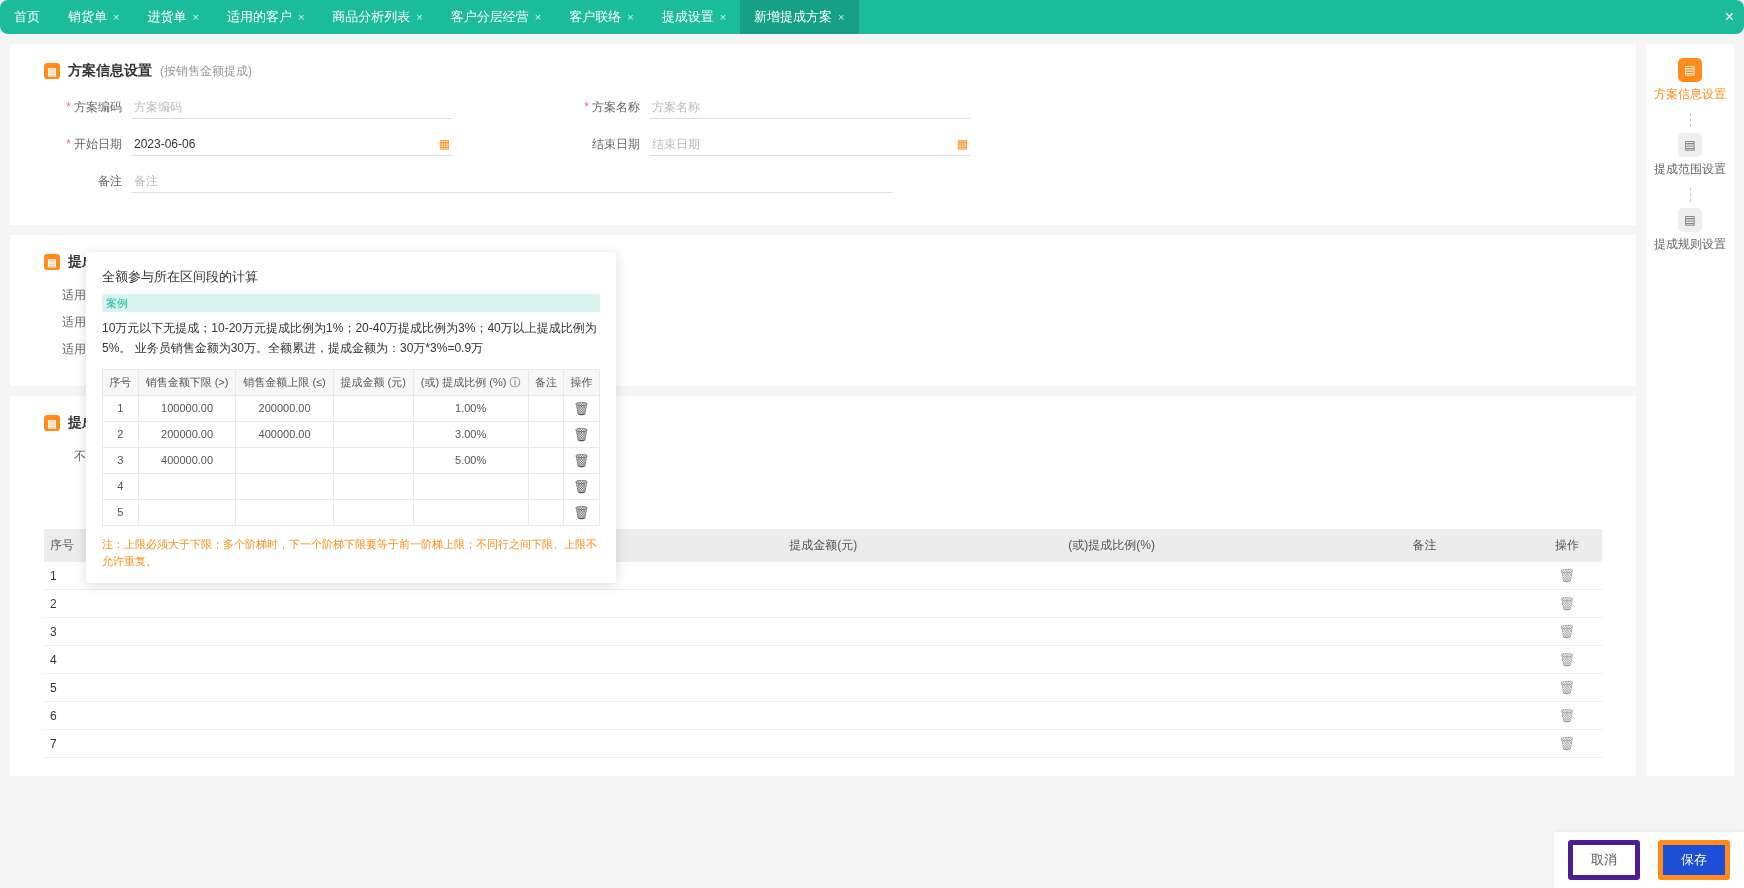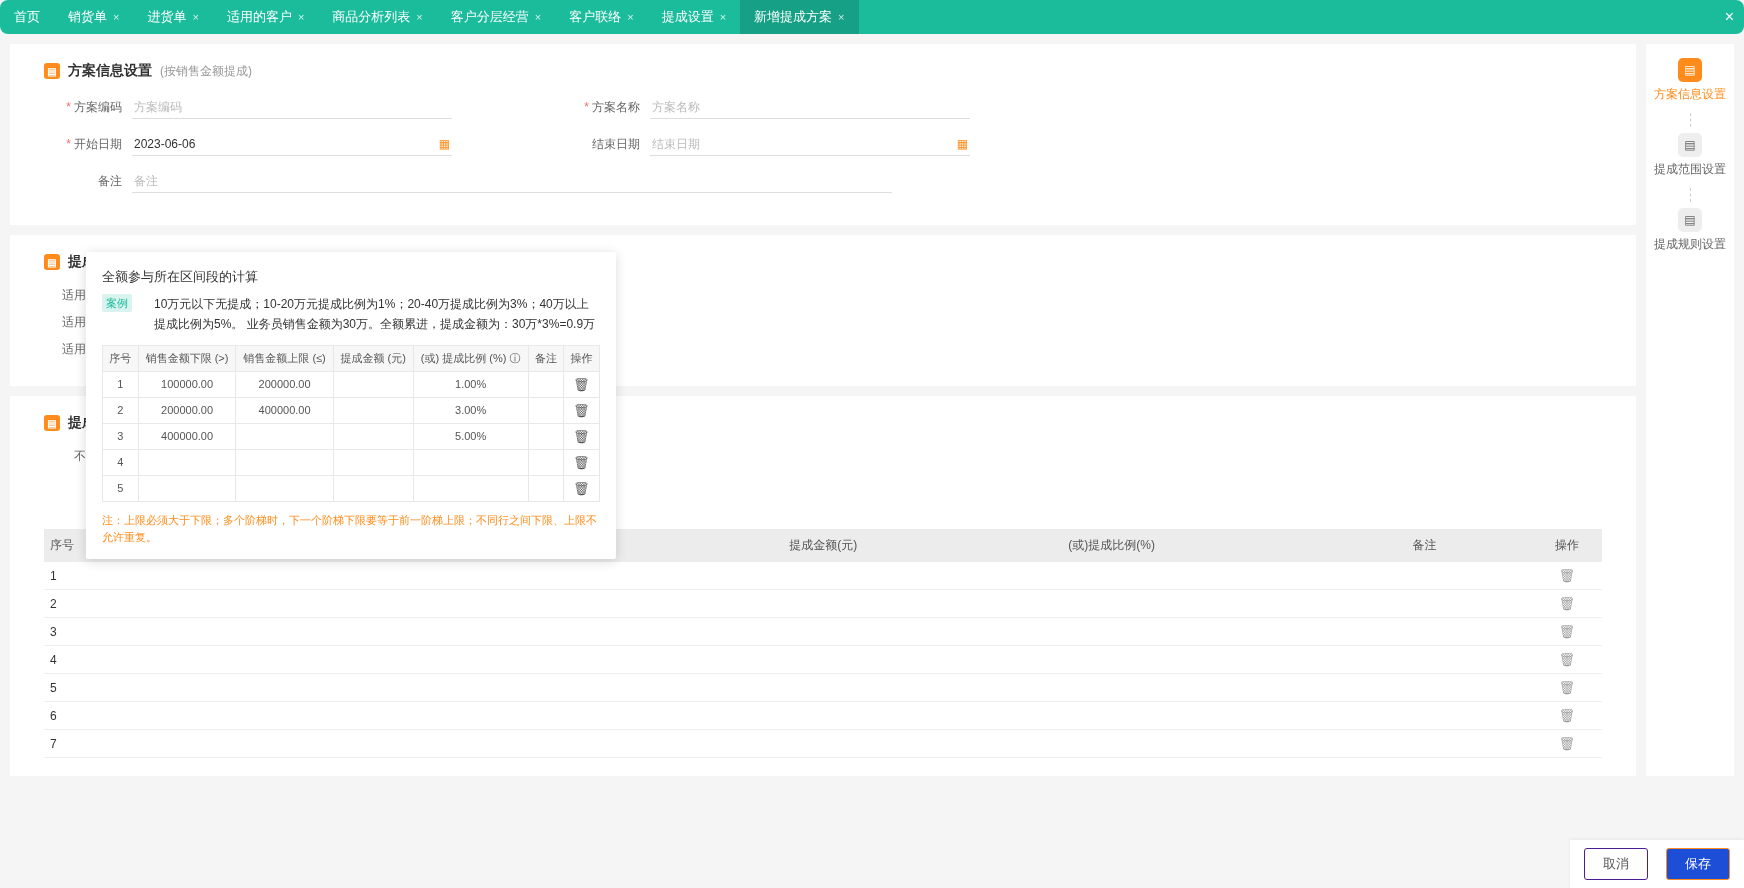--- a/index.html
+++ b/index.html
@@ -36,29 +36,29 @@
 .radio.checked .radio-circle { border-color: #ff8c1a; }
 .radio.checked .radio-circle::after { content: ""; width: 6px; height: 6px; background: #ff8c1a; border-radius: 50%; position: absolute; top: 2px; left: 2px; }
 .info-icon { display: inline-block; width: 12px; height: 12px; border: 1px solid #bbb; border-radius: 50%; font-size: 9px; line-height: 11px; text-align: center; color: #999; margin-left: 2px; }
 .big-table { width: 100%; border-collapse: collapse; margin-top: 8px; }
 .big-table th { background: #ececec; font-weight: 400; color: #555; padding: 8px 6px; text-align: left; font-size: 12px; }
 .big-table td { border-bottom: 1px solid #eee; padding: 6px; height: 26px; }
 .del-icon { color: #999; font-size: 13px; cursor: pointer; text-align: center; }
 
 .tooltip { position: absolute; top: 208px; left: 76px; width: 530px; background: #fff; box-shadow: 0 2px 12px rgba(0,0,0,.15); border-radius: 2px; padding: 16px 16px 12px; z-index: 20; }
 .tt-title { font-weight: 400; font-size: 13px; margin-bottom: 8px; }
-.tt-row { display: flex; gap: 22px; font-size: 12px; line-height: 1.7; margin-bottom: 10px; }
+.tt-row { display: flex; gap: 6px; font-size: 12px; line-height: 1.7; margin-bottom: 10px; flex-direction: column; }
 .tt-badge { background: #d9f3ee; color: #1abc9c; padding: 0 4px; border-radius: 2px; flex-shrink: 0; font-size: 11px; height: 18px; line-height: 18px; }
 .tt-table { width: 100%; border-collapse: collapse; font-size: 11px; }
 .tt-table th, .tt-table td { border: 1px solid #e8e8e8; padding: 5px 6px; text-align: center; color: #555; }
 .tt-table th { background: #f7f7f7; font-weight: 400; }
 .tt-table td.num { text-align: center; }
 .tt-note { color: #ff8c1a; font-size: 11px; margin-top: 10px; line-height: 1.6; }
 .footer { position: fixed; bottom: 0; right: 0; background: #fff; padding: 8px 14px; display: flex; gap: 10px; box-shadow: 0 -1px 4px rgba(0,0,0,.06); }
-.btn { border: 1px solid #4c1d95; background: #fff; padding: 6px 18px; border-radius: 3px; font-size: 13px; cursor: pointer; color: #555; }
+.btn { border: 5px solid #4c1d95; background: #fff; padding: 6px 18px; border-radius: 3px; font-size: 13px; cursor: pointer; color: #555; }
 .btn.primary { background: #1d4ed8; border-color: #ff8c1a; color: #fff; margin-left: 8px; }
 </style>
 </head>
 <body>
 
 <div class="tabs">
   <div class="tab">
       <span>首页</span>
     </div>
   <div class="tab">

